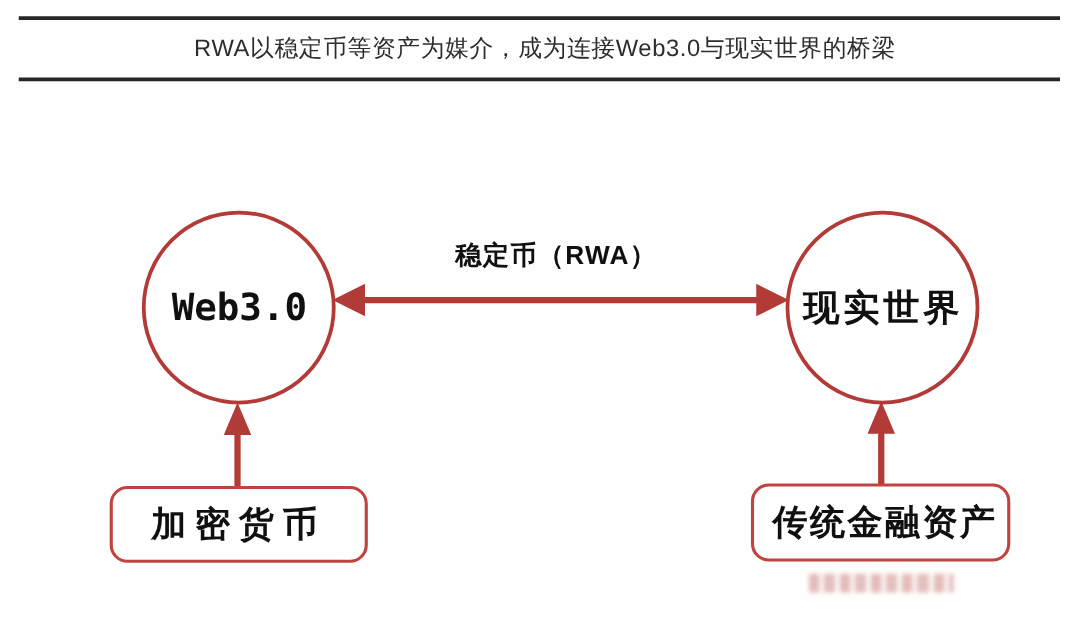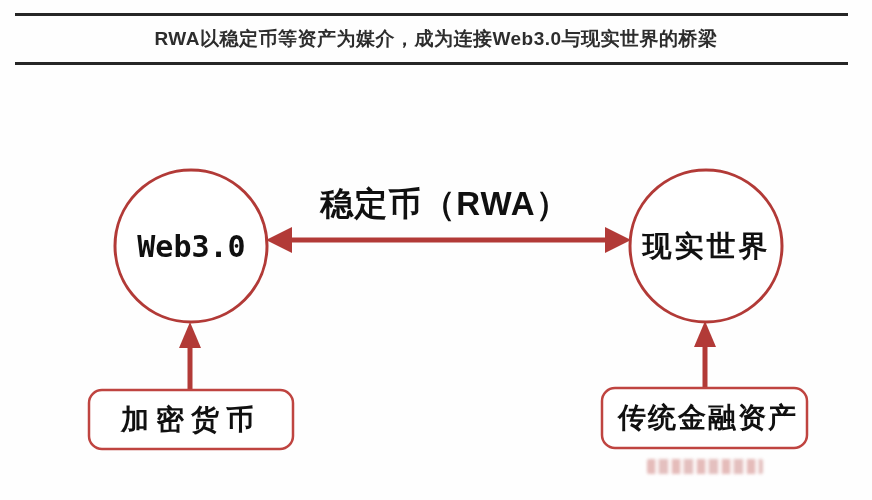--- a/index.html
+++ b/index.html
@@ -25,21 +25,21 @@
   }
   .rule.top { top: 13px; }
   .rule.bottom { top: 62px; }
   .title {
     position: absolute;
     left: 0;
     right: 0;
     top: 26px;
     text-align: center;
     font-size: 19px;
-    font-weight: bold;
+    font-weight: normal;
     color: #2d2d2d;
     letter-spacing: 0.5px;
   }
   
   svg.shapes {
     position: absolute;
     left: 0;
     top: 0;
     width: 872px;
     height: 500px;
@@ -59,21 +59,21 @@
     font-size: 30px;
   }
   .reality-label {
     left: 631px; top: 172px; width: 151px; height: 150px;
     font-size: 29px;
     letter-spacing: 3px;
     font-family: Liberation Serif, serif;
   }
   .arrow-label {
     left: 310px; top: 187px; width: 270px; height: 34px;
-    font-size: 33px;
+    font-size: 21px;
     letter-spacing: 1px;
   }
   .box-label {
     font-family: "DejaVu Serif", serif;
     font-size: 28px;
   }
   .left-box-label {
     left: 89px; top: 390px; width: 204px; height: 59px;
     letter-spacing: 7px;
     padding-left: 0;

